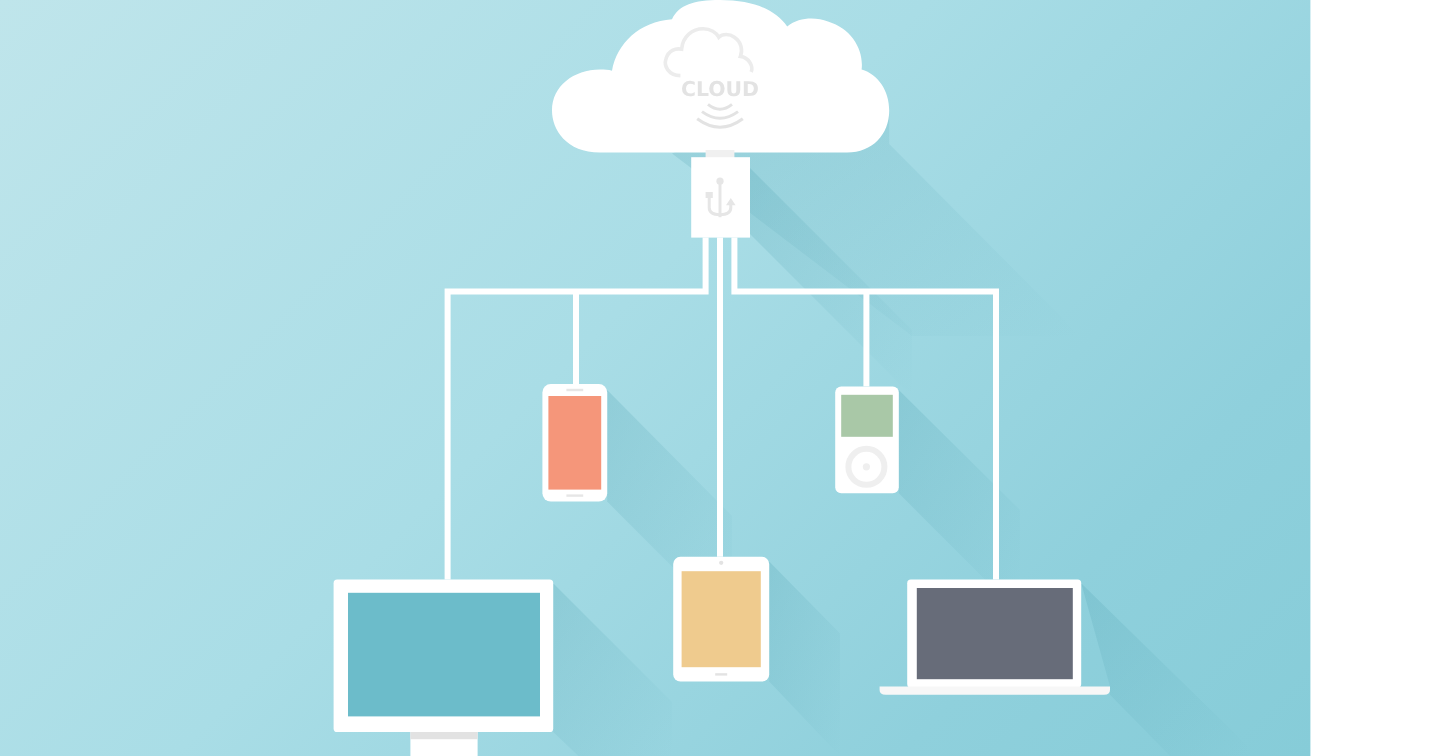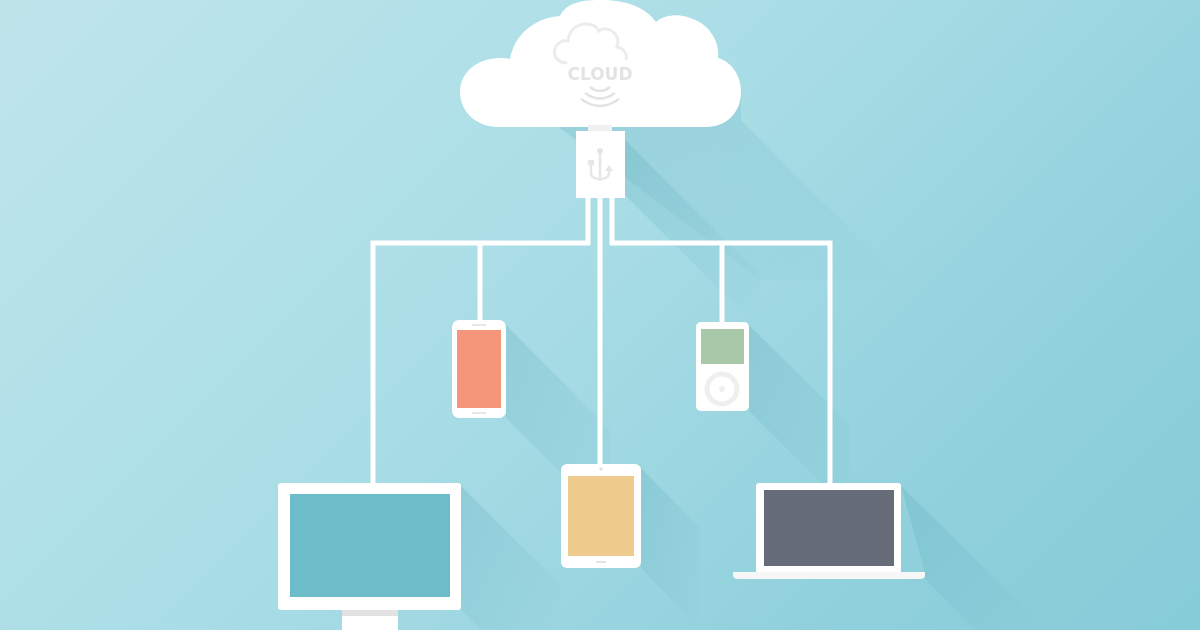--- a/index.html
+++ b/index.html
@@ -1,18 +1,18 @@
 <!DOCTYPE html>
 <html><head>
   <meta charset="utf-8">
   <style>
     html, body { margin: 0; padding: 0; }
     body { width: 1200px; height: 630px; overflow: hidden; }
     #stage {
-      position: relative; width: 1200px; height: 630px; overflow: hidden;
+      position: relative; width: 1092px; height: 630px; overflow: hidden;
       background: linear-gradient(135deg, #bfe5eb 0%, #a9dde6 45%, #8fd0dc 80%, #86ccd8 100%);
     }
     svg { position: absolute; left: 0; top: 0; }
     .cloud-label {
       font-family: "DejaVu Sans", sans-serif; font-weight: bold;
     }
   </style>
 </head>
 <body>
 

